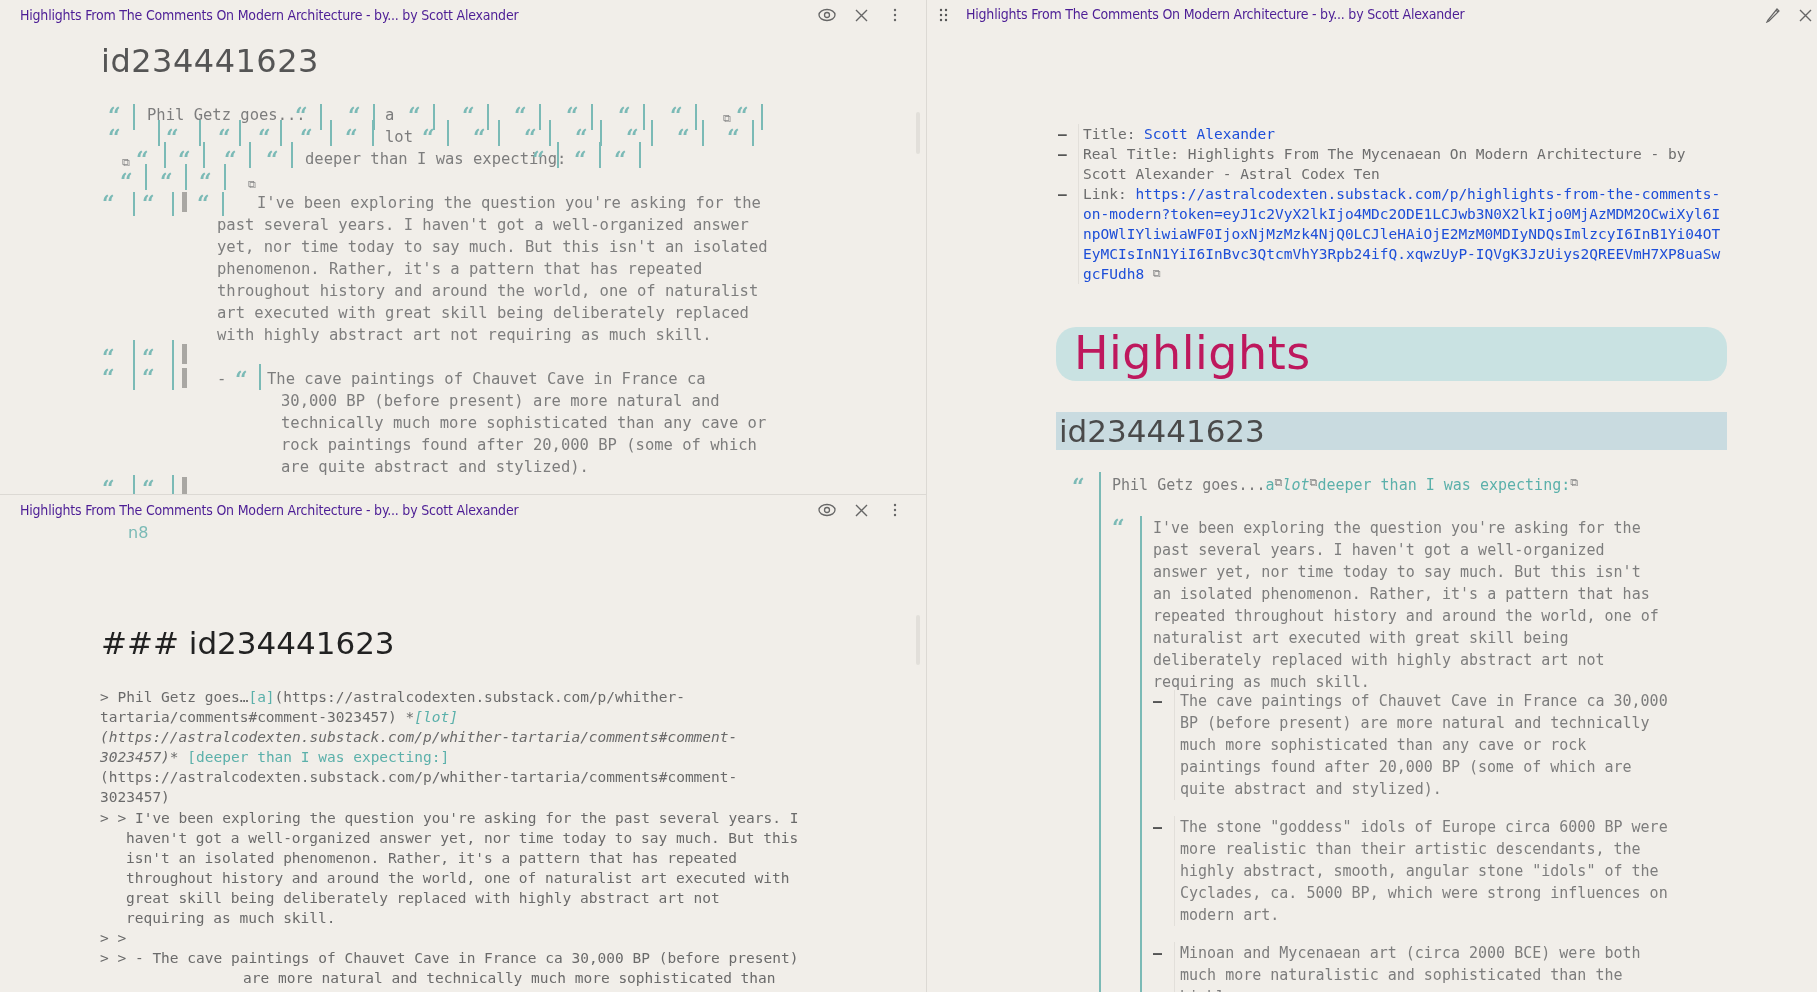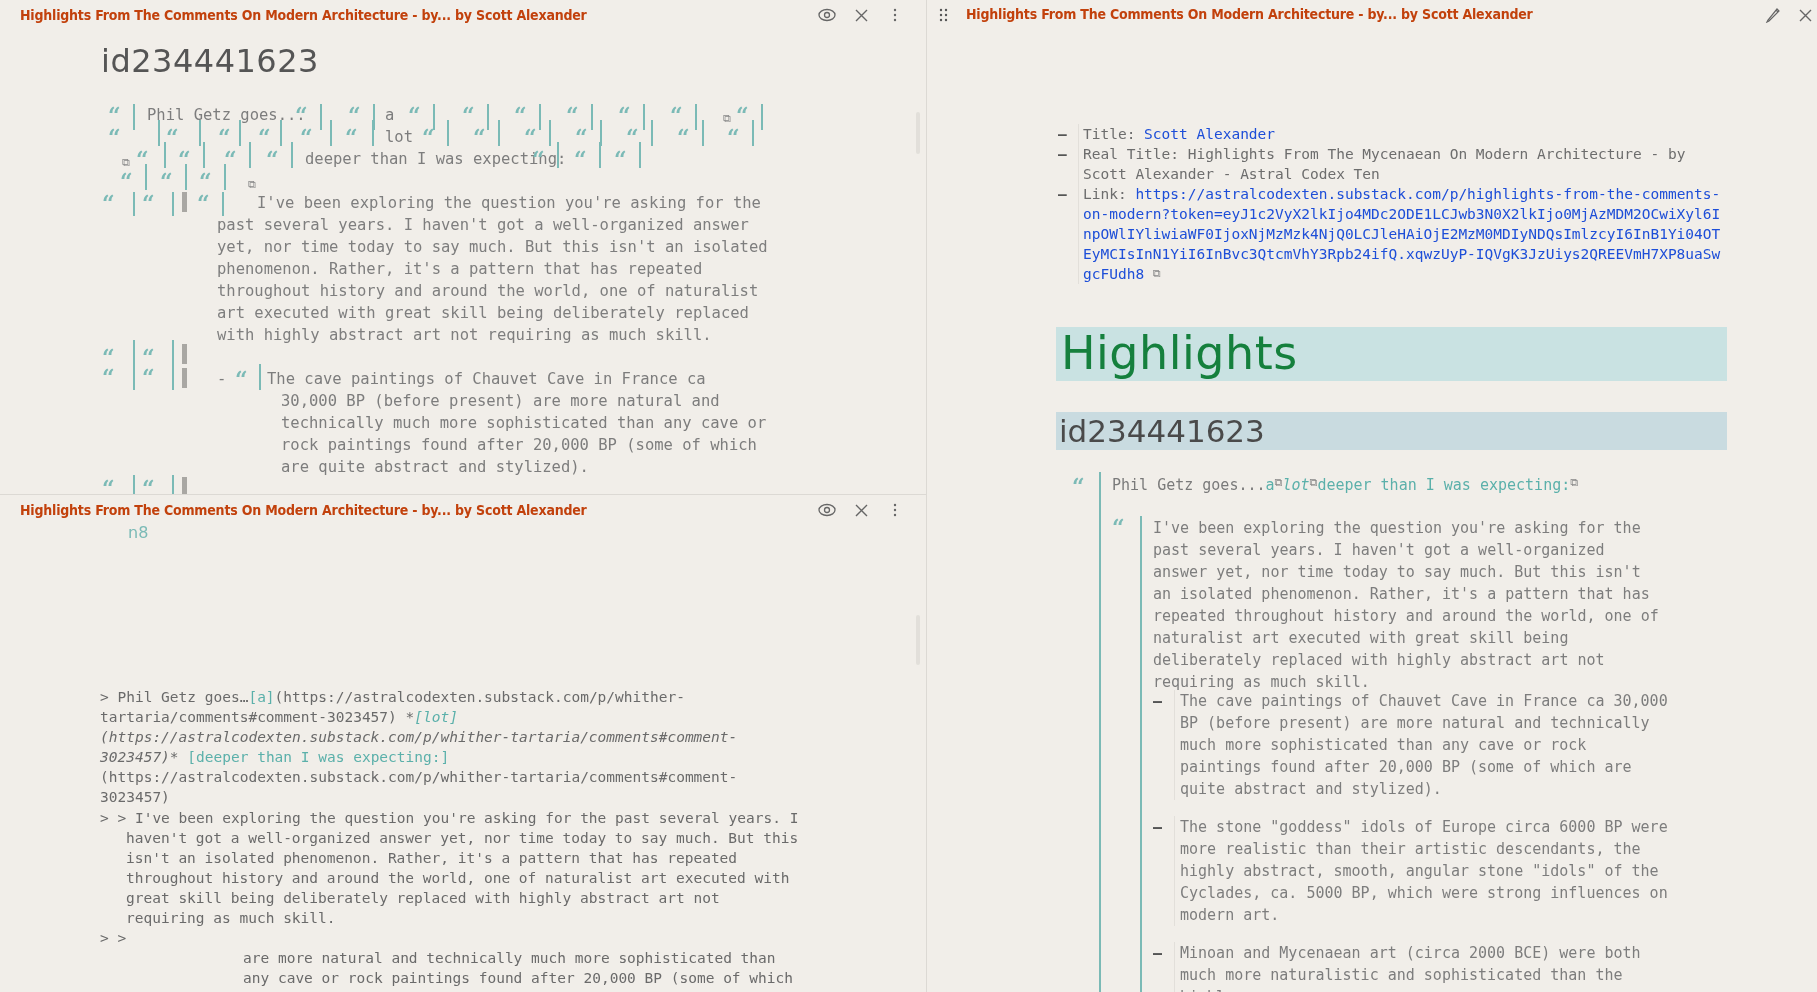--- a/index.html
+++ b/index.html
@@ -1,21 +1,21 @@
 <!DOCTYPE html>
 <html><head>
 <meta charset="utf-8">
 <style>
   * { box-sizing: border-box; margin: 0; padding: 0; }
   html, body { width: 1817px; height: 992px; overflow: hidden; background: #f1eee9; }
   body { font-family: "DejaVu Sans", sans-serif; color: #5c5c5c; position: relative; }
 
   .pane { position: absolute; overflow: hidden; background: #f1eee9; }
   .pane-header { position: absolute; left: 0; right: 0; top: 0; height: 30px; display: flex; align-items: center; }
-  .pane-title { font-family: "DejaVu Sans Condensed", "DejaVu Sans", sans-serif; font-size: 14px; font-weight: bold; color: #c2410c; letter-spacing: -0.2px; white-space: nowrap; }
+  .pane-title { font-family: "DejaVu Sans Condensed", "DejaVu Sans", sans-serif; font-size: 14px; font-weight: normal; color: #4c1d95; letter-spacing: -0.2px; white-space: nowrap; }
   .hdr-icons { position: absolute; top: 0; height: 30px; display: flex; align-items: center; gap: 16px; }
   .hdr-icon { width: 18px; height: 18px; display: flex; align-items: center; justify-content: center; color: #666; cursor: pointer; }
   .hdr-icon svg { display: block; }
 
   .scrollbar { position: absolute; width: 4px; background: #e2dfda; border-radius: 2px; }
 
   
   #pane-tl { left: 0; top: 0; width: 926px; height: 494px; }
   #pane-tl .pane-header { left: 20px; }
   .tl-h { position: absolute; left: 101px; top: 42px; font-size: 32px; color: #555; font-weight: normal; letter-spacing: 0.5px; }
@@ -46,21 +46,21 @@
   
   #pane-r { left: 927px; top: 0; width: 890px; height: 992px; }
   .drag-handle { position: absolute; left: 12px; top: 7px; width: 14px; height: 16px; }
   .r-title { position: absolute; left: 39px; top: 6px; }
   .meta-h { position: absolute; left: 129px; top: 39px; width: 671px; height: 54px; background: #c9e2e2; font-size: 46px; color: #4a4a4a; padding-left: 5px; line-height: 54px; letter-spacing: 0.5px; }
   .meta-list { position: absolute; left: 129px; top: 124px; width: 670px; font-family: "DejaVu Sans Mono", monospace; font-size: 14.5px; line-height: 20px; color: #6d6d6d; }
   .meta-item { position: relative; padding-left: 27px; margin-bottom: 0px; }
   .meta-item .dash { position: absolute; left: 2px; top: 0; font-weight: bold; color: #555; }
   .meta-item .ibar { position: absolute; left: 22px; top: 0; bottom: 0; width: 1px; background: #e2dfda; }
   .meta-link { color: #1d4ed8; word-break: break-all; }
-  .hl-h { position: absolute; left: 129px; top: 327px; width: 671px; height: 54px; background: #c9e2e2; font-size: 46px; color: #15803d; padding-left: 5px; line-height: 52px; letter-spacing: 0.5px; }
+  .hl-h { position: absolute; left: 129px; top: 327px; width: 671px; height: 54px; background: #c9e2e2; font-size: 46px; color: #be185d; padding-left: 18px; line-height: 52px; letter-spacing: 0.5px; border-radius: 20px; }
   .id-h { position: absolute; left: 129px; top: 412px; width: 671px; height: 38px; background: #c9dbe0; font-size: 31px; color: #4a4a4a; padding-left: 3px; line-height: 38px; }
   .bq-outer { position: absolute; left: 129px; top: 472px; width: 630px; }
   .bq-q1 { position: absolute; left: 16px; top: 3px; }
   .bq-border1 { position: absolute; left: 43px; top: 0; width: 2px; height: 520px; background: #7bbab6; }
   .bq-line1 { position: absolute; left: 56px; top: 4px; font-family: "DejaVu Sans Mono", monospace; font-size: 15px; color: #7a7a7a; white-space: nowrap; }
   .bq-inner-q { position: absolute; left: 56px; top: 44px; }
   .bq-border2 { position: absolute; left: 84px; top: 44px; width: 2px; height: 476px; background: #7bbab6; }
   .bq-para { position: absolute; left: 97px; top: 45px; width: 510px; font-family: "DejaVu Sans Mono", monospace; font-size: 15px; line-height: 22px; color: #7d7d7d; }
   .bq-list { position: absolute; left: 97px; top: 218px; width: 520px; font-family: "DejaVu Sans Mono", monospace; font-size: 15px; line-height: 22px; color: #7d7d7d; }
   .bq-li { position: relative; padding-left: 27px; margin-bottom: 16px; }
@@ -246,29 +246,33 @@
     <span class="hdr-icon">
       <svg width="4" height="14" viewBox="0 0 4 14">
           <circle cx="2" cy="2" r="1.2" fill="#666"></circle>
           <circle cx="2" cy="7" r="1.2" fill="#666"></circle>
           <circle cx="2" cy="12" r="1.2" fill="#666"></circle>
         </svg>
     </span>
   </div>
 
   <div class="bl-frag">n8</div>
+  <div class="bl-h3">### id234441623</div>
 
   <div class="bl-src">
     <div class="src-line">
       <span>&gt; Phil Getz goes…</span><span class="lnk">[a]</span><span>(https://astralcodexten.substack.com/p/whither-tartaria/comments#comment-3023457)</span><span class="ital"> *</span><span class="lnk ital">[lot]</span><span class="ital">(https://astralcodexten.substack.com/p/whither-tartaria/comments#comment-3023457)</span><span class="ital">* </span><span class="lnk">[deeper than I was expecting:]</span><span>(https://astralcodexten.substack.com/p/whither-tartaria/comments#comment-3023457)</span>
     </div>
     <div class="src-line" style="margin-top:1px;padding-left:26px;text-indent:-26px;">
       <span>&gt; &gt; </span><span>I've been exploring the question you're asking for the past several years. I haven't got a well-organized answer yet, nor time today to say much. But this isn't an isolated phenomenon. Rather, it's a pattern that has repeated throughout history and around the world, one of naturalist art executed with great skill being deliberately replaced with highly abstract art not requiring as much skill.</span>
     </div>
     <div class="src-line">&gt; &gt;</div>
+    <div class="src-line">
+      <span>&gt; &gt; - </span><span>The cave paintings of Chauvet Cave in France ca 30,000 BP (before present)</span>
+    </div>
     <div class="src-line indent3">are more natural and technically much more sophisticated than any cave or rock paintings found after 20,000 BP (some of which</div>
   </div>
 
   <div class="scrollbar" style="left:916px;top:120px;height:50px;"></div>
 </div>
 
 <div class="vdivider"></div>
 
 <div class="pane" id="pane-r">
   <span class="drag-handle">

